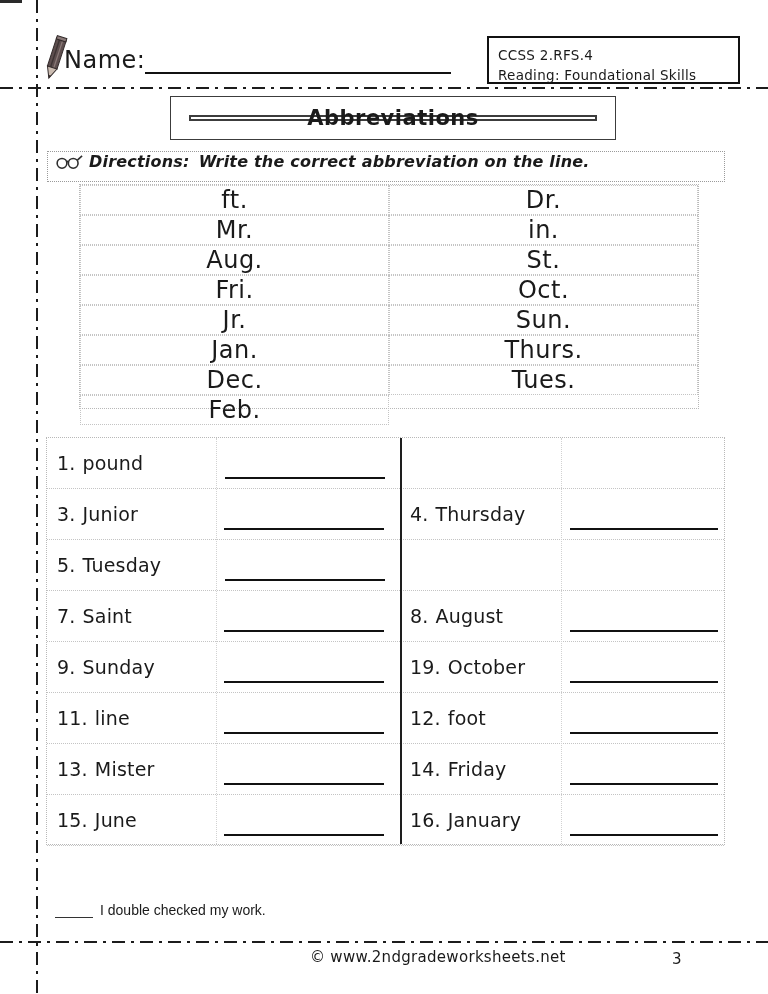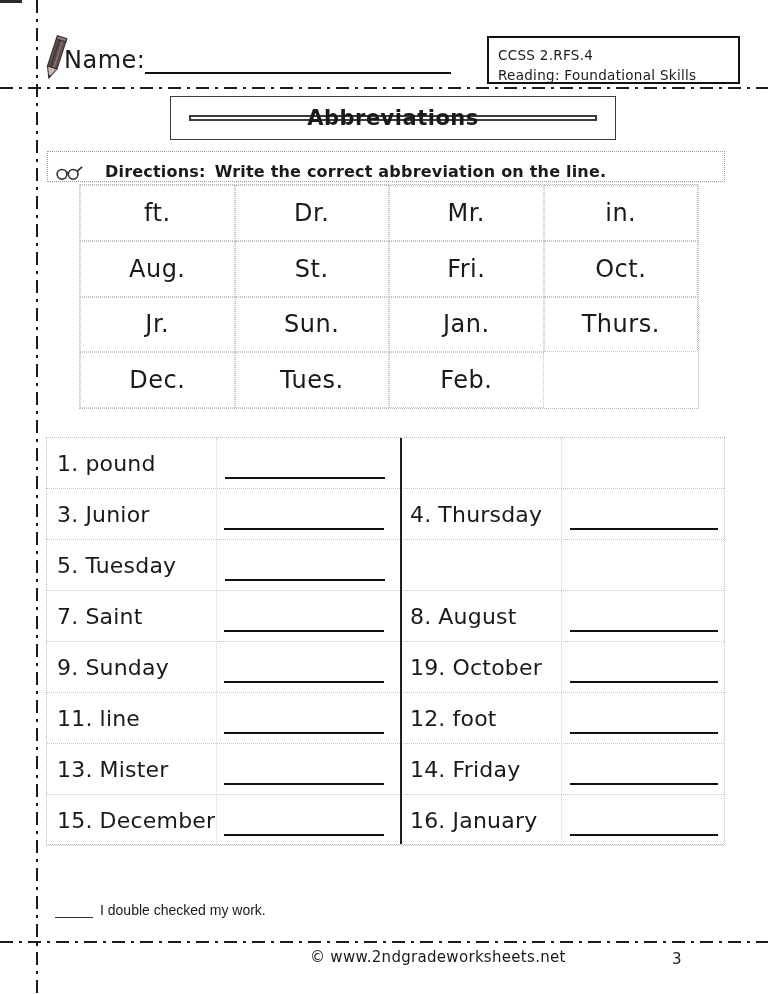--- a/index.html
+++ b/index.html
@@ -48,30 +48,30 @@
   .title-inner {
     width:100%; height:100%; border:2px solid #3c3c3c;
     display:flex; align-items:center; justify-content:center;
   }
   .title-text { font-size:21px; font-weight:bold; letter-spacing:0.5px; }
 
   
   .directions-box {
     position:absolute; left:47px; top:151px; width:678px; height:31px;
     border:1px dotted #9a9a9a;
-    display:flex; align-items:flex-end; gap:22px; padding-left:7px;
+    display:flex; align-items:flex-start; gap:6px; padding-left:7px;font-style:italic;
   }
   .glasses-icon { width:28px; height:18px; flex:0 0 auto; }
   .directions-text { font-size:16px; font-weight:bold; letter-spacing:0.2px; }
   .directions-text .dir-body { margin-left:9px; }
 
   
   .wordbank {
     position:absolute; left:79px; top:184px; width:620px; height:225px;
-    display:grid; grid-template-columns:repeat(4,1fr); grid-template-rows:repeat(4,1fr);
+    display:grid; grid-template-columns:repeat(2,1fr); grid-template-rows:repeat(4,1fr);
     border:1px dotted #b8b8b8;
   }
   .wb-cell {
     border:1px dotted #c4c4c4;
     display:flex; align-items:center; justify-content:center;
     font-size:24px; letter-spacing:0.5px;
   }
 
   
   .exercises {
@@ -82,21 +82,21 @@
   .ex-subdiv { position:absolute; top:0; height:100%; width:0; border-left:1px dotted #d2d2d2; }
   .ex-subdiv.l { left:169px; }
   .ex-subdiv.r { left:514px; }
   .ex-row { display:flex; height:51px; border-bottom:1px dotted #c4c4c4; }
   .ex-row:last-child { border-bottom:none; }
   .ex-cell { position:relative; height:100%; }
   .ex-cell.left  { width:354px; }
   .ex-cell.right { width:325px; }
   .ex-label {
     position:absolute; left:10px; top:50%; transform:translateY(-50%);
-    font-size:22px; white-space:nowrap; letter-spacing:0.2px;
+    font-size:19px; white-space:nowrap; letter-spacing:0.2px;
   }
   .ex-label .ex-num { margin-right:7px; }
   .ex-blank { position:absolute; bottom:9px; border-bottom:2.5px solid #111; }
   .ex-cell.left  .ex-blank { right:16px; width:160px; }
   .ex-cell.right .ex-blank { right:6px;  width:148px; }
 
   
   .check-row {
     position:absolute; left:55px; top:902px;
     font-family:Liberation Sans, sans-serif;
@@ -239,21 +239,21 @@
       <span class="ex-blank"></span>
     </div>
     <div class="ex-cell right">
       <span class="ex-label"><span class="ex-num">14.</span><span>Friday</span></span>
       <span class="ex-blank"></span>
     </div>
   </div>
 
   <div class="ex-row">
     <div class="ex-cell left">
-      <span class="ex-label"><span class="ex-num">15.</span><span>December</span></span>
+      <span class="ex-label"><span class="ex-num">15.</span><span>June</span></span>
       <span class="ex-blank"></span>
     </div>
     <div class="ex-cell right">
       <span class="ex-label"><span class="ex-num">16.</span><span>January</span></span>
       <span class="ex-blank"></span>
     </div>
   </div>
 
   <div class="ex-divider"></div>
 </div>

